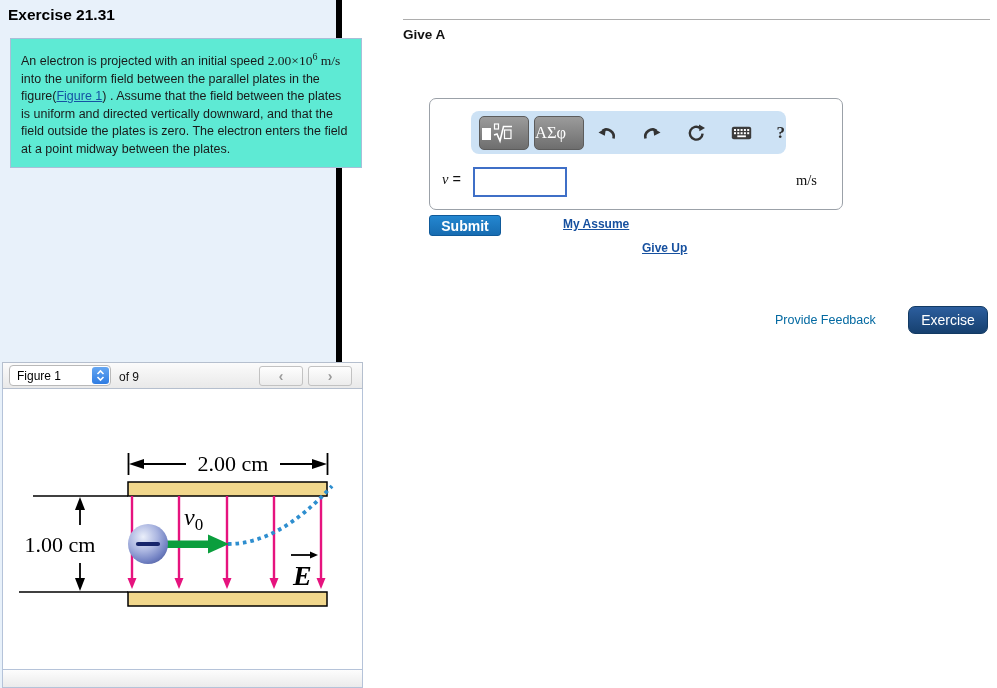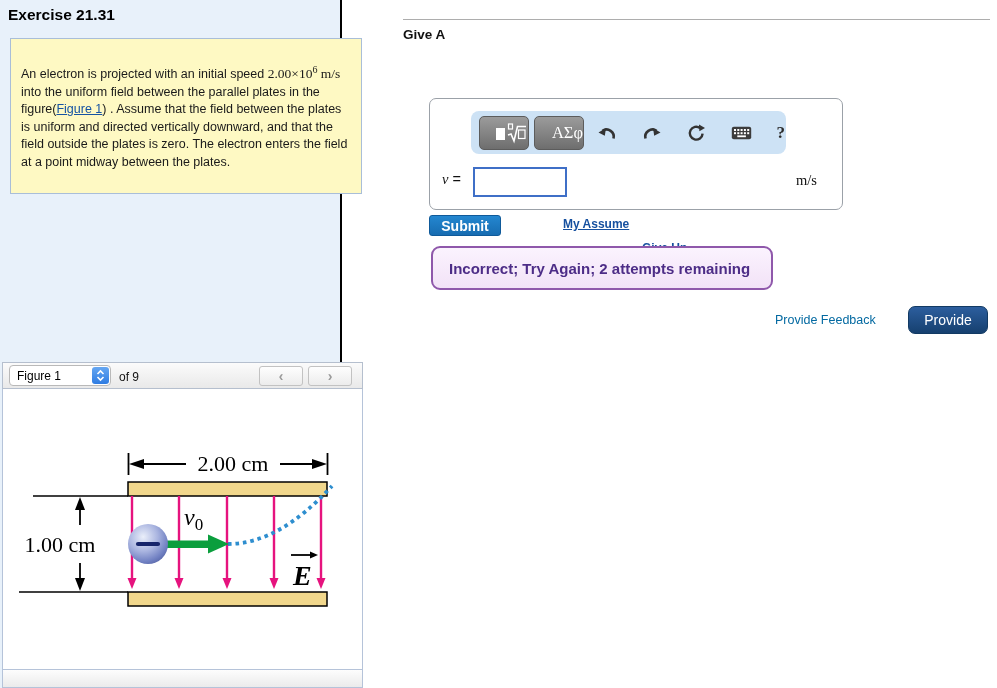--- a/index.html
+++ b/index.html
@@ -1,24 +1,24 @@
 <!DOCTYPE html>
 <html><head>
 <meta charset="utf-8">
 <style>
   * { margin:0; padding:0; box-sizing:border-box; }
   html,body { width:997px; height:688px; }
   body { font-family:"Liberation Sans", sans-serif; background:#fff; position:relative; overflow:hidden; }
 
   
   .left-panel { position:absolute; left:0; top:0; width:342px; height:688px;
-                background:#e8f1fa; border-right:2px solid #000000; }
+                background:#e8f1fa; border-right:6px solid #000000; }
   .exercise-title { position:absolute; left:8px; top:6px; font-size:15.5px; font-weight:bold; color:#000; }
-  .problem-box { position:absolute; left:10px; top:38px; width:352px; background:#fef9c3;
-                 border:1px solid #a9bed8; padding:22px 10px; font-size:12.5px; line-height:17.5px; color:#1a1a1a; }
+  .problem-box { position:absolute; left:10px; top:38px; width:352px; background:#5eead4;
+                 border:1px solid #a9bed8; padding:9px 10px; font-size:12.5px; line-height:17.5px; color:#1a1a1a; }
   .serif { font-family:"Liberation Serif", serif; font-size:13.5px; }
   .problem-box sup { font-size:10px; }
   .figure-link { color:#1553a3; text-decoration:underline; cursor:pointer; }
 
   
   .fig-widget { position:absolute; left:2px; top:362px; width:361px; }
   .fig-bar { position:relative; height:27px; border:1px solid #b5bfce;
              background:linear-gradient(180deg,#fbfbfb,#e9e9e9); }
   .fig-select { position:absolute; left:6px; top:2px; width:102px; height:21px; background:#fff;
                 border:1px solid #b9b9b9; border-radius:4px; font-size:12px; color:#000;
@@ -41,21 +41,21 @@
   .top-rule { position:absolute; left:26px; top:19px; width:587px; height:1px; background:#adadad; }
   .part-heading { position:absolute; left:26px; top:27px; font-size:13.5px; font-weight:bold; color:#111; }
   .question-text { position:absolute; left:48px; top:55px; width:552px; font-size:12.5px; line-height:16px; color:#1a1a1a; }
 
   .answer-box { position:absolute; left:52px; top:98px; width:414px; height:112px; background:#fff;
                 border:1px solid #9ba1a8; border-radius:7px; }
   .mj-toolbar { position:absolute; left:41px; top:12px; width:315px; height:43px; background:#cde2f5;
                 border-radius:8px; display:flex; align-items:center; }
   .tool-btn { width:50px; height:34px; border-radius:5px; border:1px solid #5c5c5c;
               background:linear-gradient(180deg,#9b9b9b,#6e6e6e); color:#fff;
-              display:flex; align-items:center; justify-content:flex-end; cursor:pointer; }
+              display:flex; align-items:center; justify-content:flex-start; cursor:pointer; }
   .tool-btn.templates { margin-left:8px; }
   .tool-btn.greek { margin-left:5px; font-family:"Liberation Serif", serif; font-size:16.5px; }
   .tool-icons { display:flex; align-items:center; justify-content:space-between; width:188px; margin-left:13px; }
   .tool-icon { cursor:pointer; display:flex; align-items:center; justify-content:center; }
   .help-icon { font-family:"Liberation Serif", serif; font-size:17px; color:#2b2b2b; font-weight:bold; }
 
   .var-label { position:absolute; left:12px; top:72px; font-size:14.5px; color:#111; }
   .var-label .v { font-family:"Liberation Serif", serif; font-style:italic; }
   .answer-input { position:absolute; left:43px; top:68px; width:94px; height:30px;
                   border:2px solid #3f6fc7; border-radius:0; font-size:14px; padding:0 4px; }
@@ -236,19 +236,16 @@
 
     <div class="var-label"><span class="v">v</span><span> = </span></div>
     <input class="answer-input" type="text" value="" style="">
     <div class="unit-label">m/s</div>
   </div>
 
   <div class="submit-btn">Submit</div>
   <a class="answer-link my-answers">My Assume</a>
   <a class="answer-link give-up">Give Up</a>
 
-  <div class="feedback-box">
-    <span>Incorrect; Try Again; 2 attempts remaining</span>
-  </div>
 
   <a class="provide-feedback">Provide Feedback</a>
-  <div class="continue-btn">Provide</div>
+  <div class="continue-btn">Exercise</div>
 </div>
 
 </body></html>

